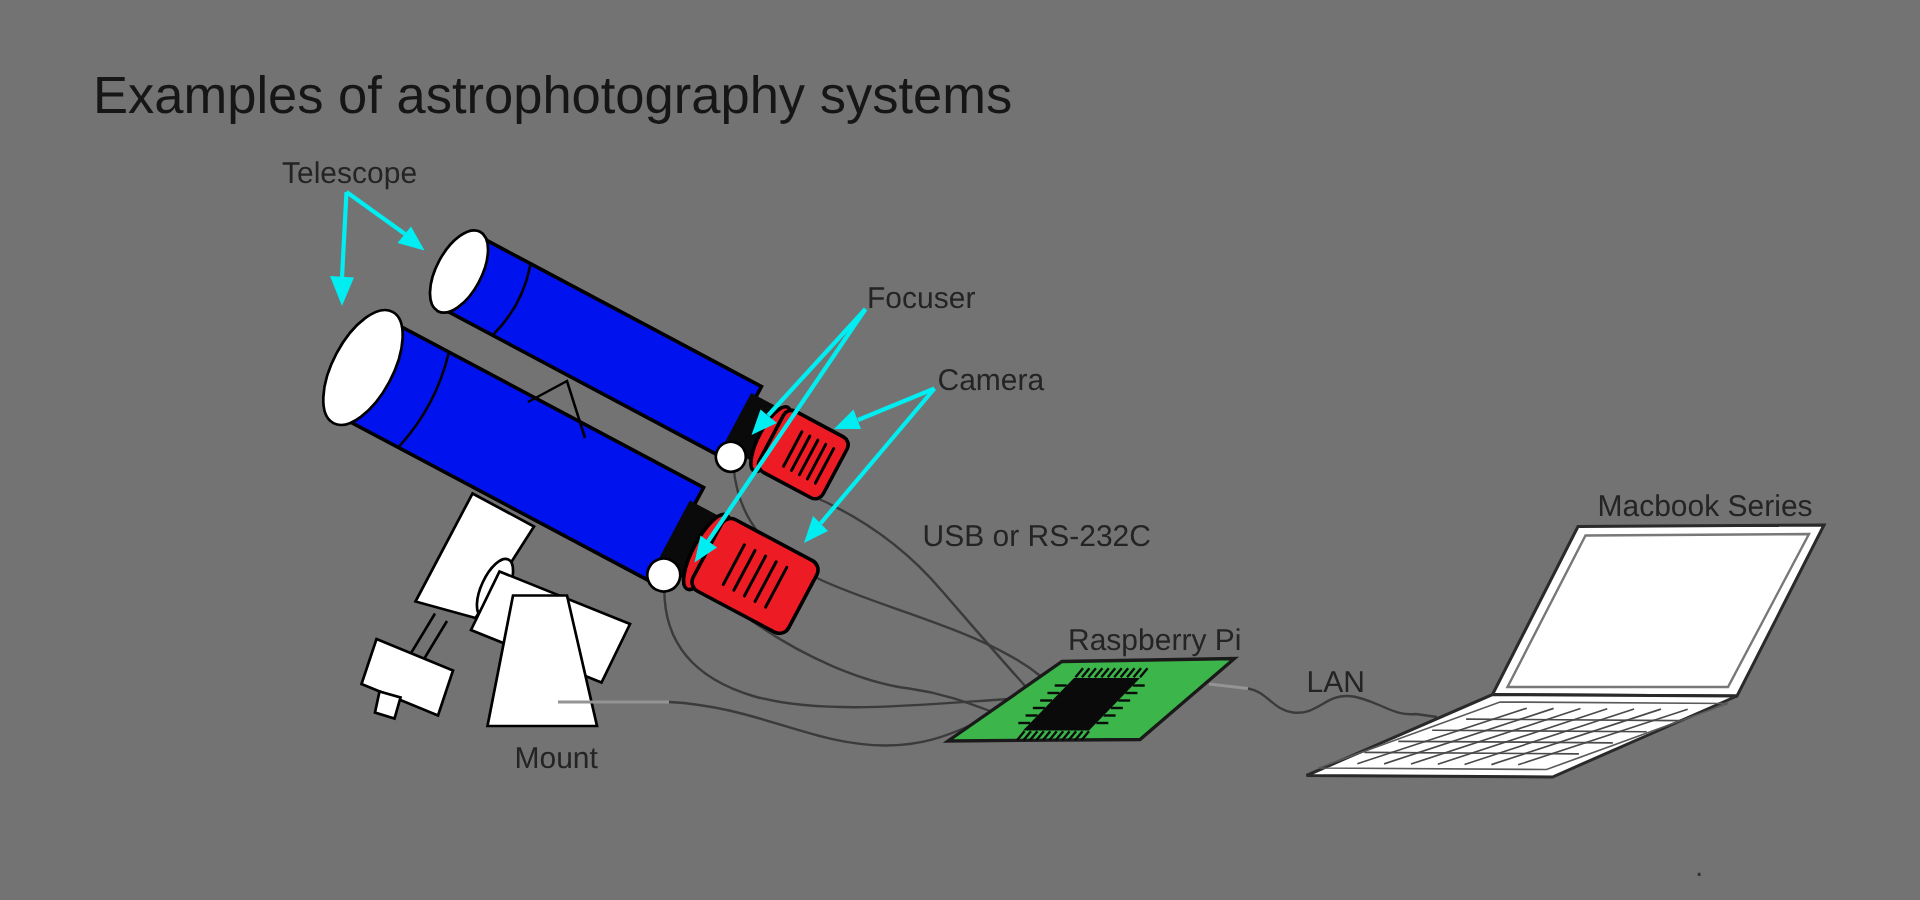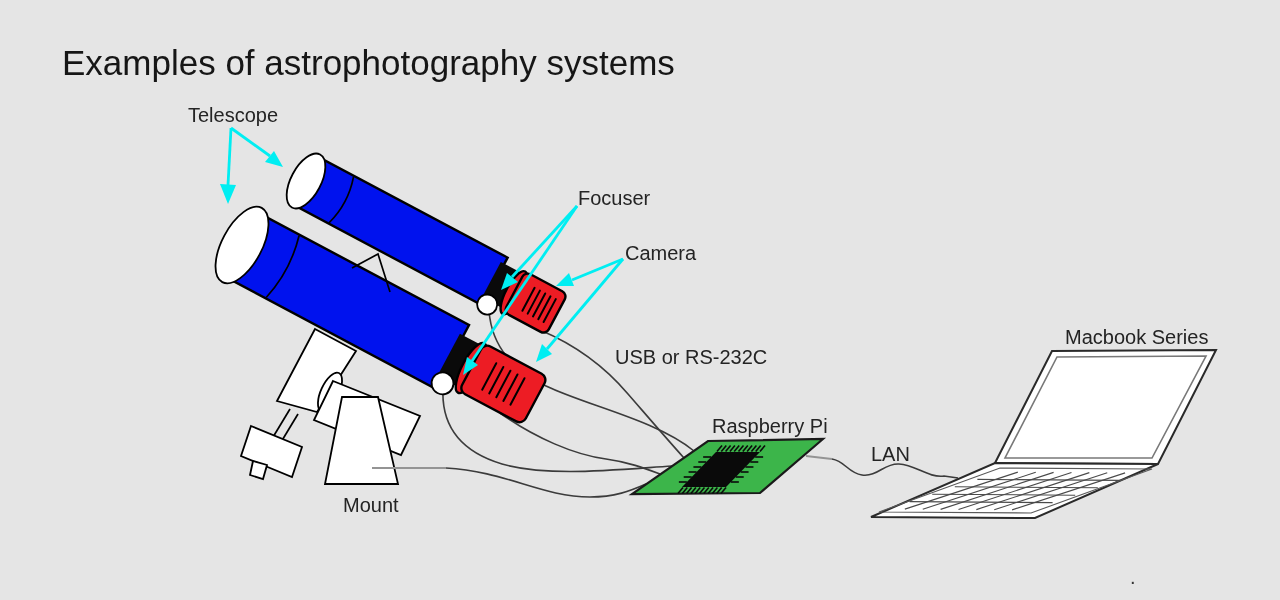--- a/index.html
+++ b/index.html
@@ -1,16 +1,16 @@
 <!DOCTYPE html>
 <html style="--telescope-blue: #0012ee; --camera-red: #ed1c24; --board-green: #3cb54a; --arrow-cyan: #00eef2;"><head>
 <meta charset="utf-8">
 <style>
   html,body{margin:0;padding:0;background:#fff;}
-  .stage{position:relative;width:1280px;height:600px;background:#e5e5e5;overflow:hidden;}
+  .stage{position:relative;width:1280px;height:600px;background:#737373;overflow:hidden;}
   svg{display:block;}
   .title{font-family:"Liberation Sans",sans-serif;font-size:35px;fill:#161616;}
   .lbl{font-family:"Liberation Sans",sans-serif;font-size:20px;fill:#242424;}
   .blueshape{fill:var(--telescope-blue,#0012ee);stroke:#000;stroke-width:2.4;}
   .redshape{fill:var(--camera-red,#ed1c24);stroke:#000;stroke-width:2.4;}
   .blackshape{fill:#0a0a0a;stroke:none;}
   .whiteshape{fill:#fff;stroke:#000;stroke-width:1.8;}
   .thinline{stroke:#000;stroke-width:1.7;fill:none;}
   .fin{stroke:#000;stroke-width:2;stroke-linecap:round;}
   .cable{fill:none;stroke:#3b3b3b;stroke-width:1.6;}

